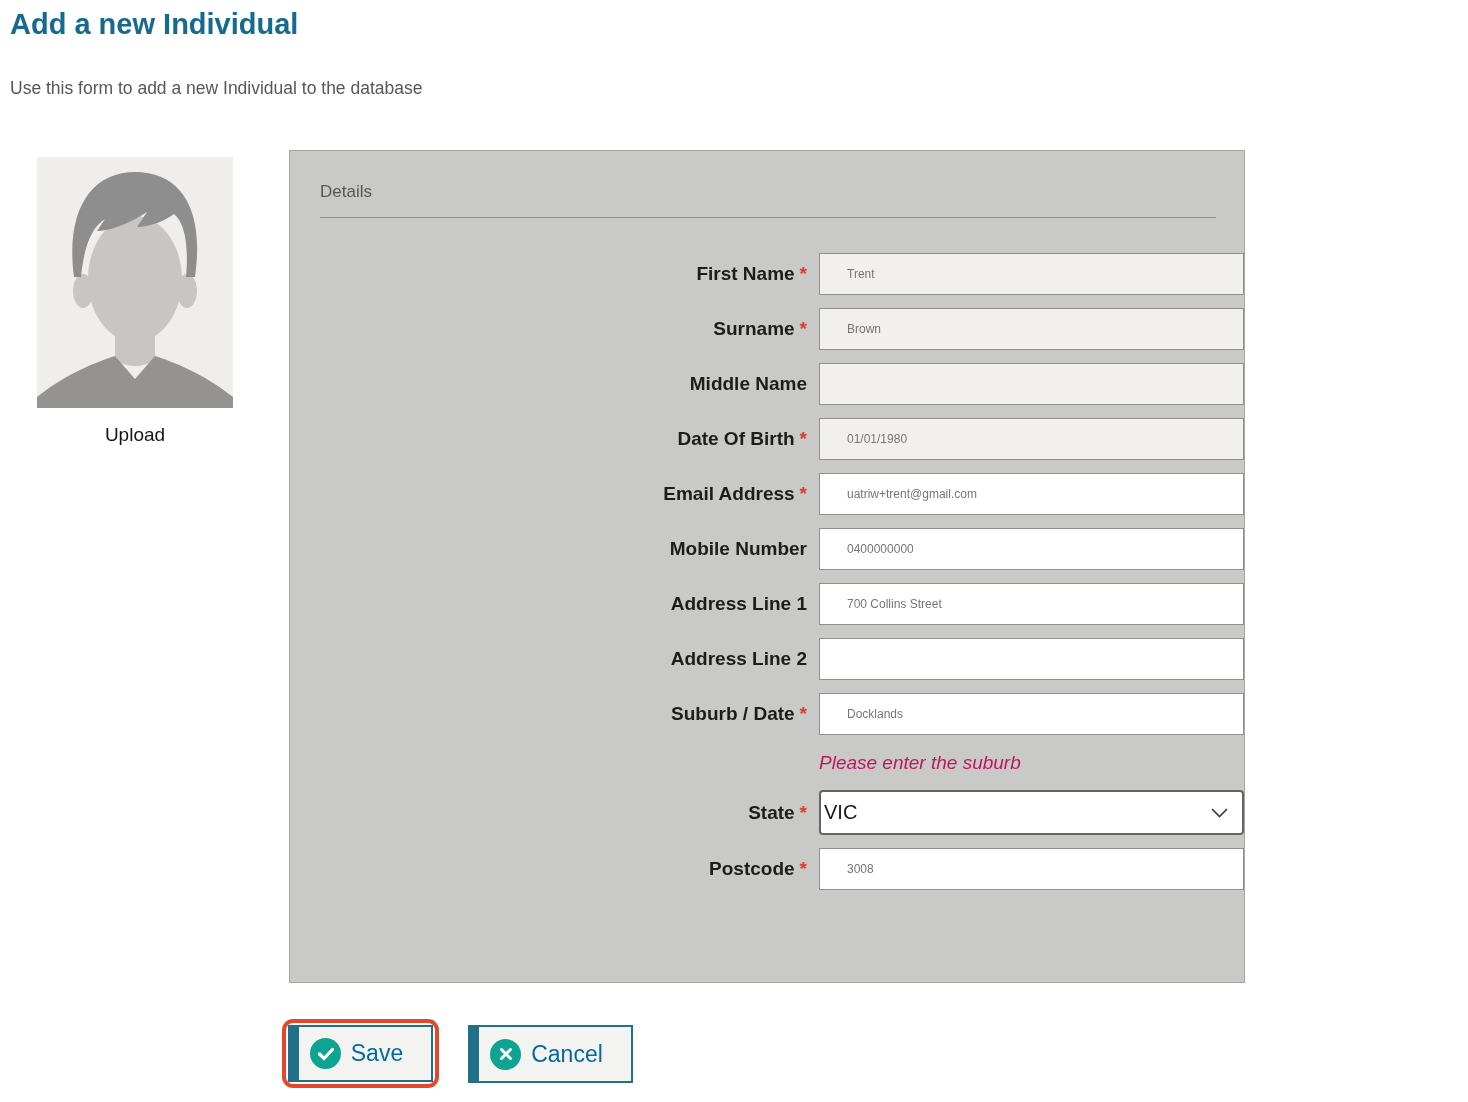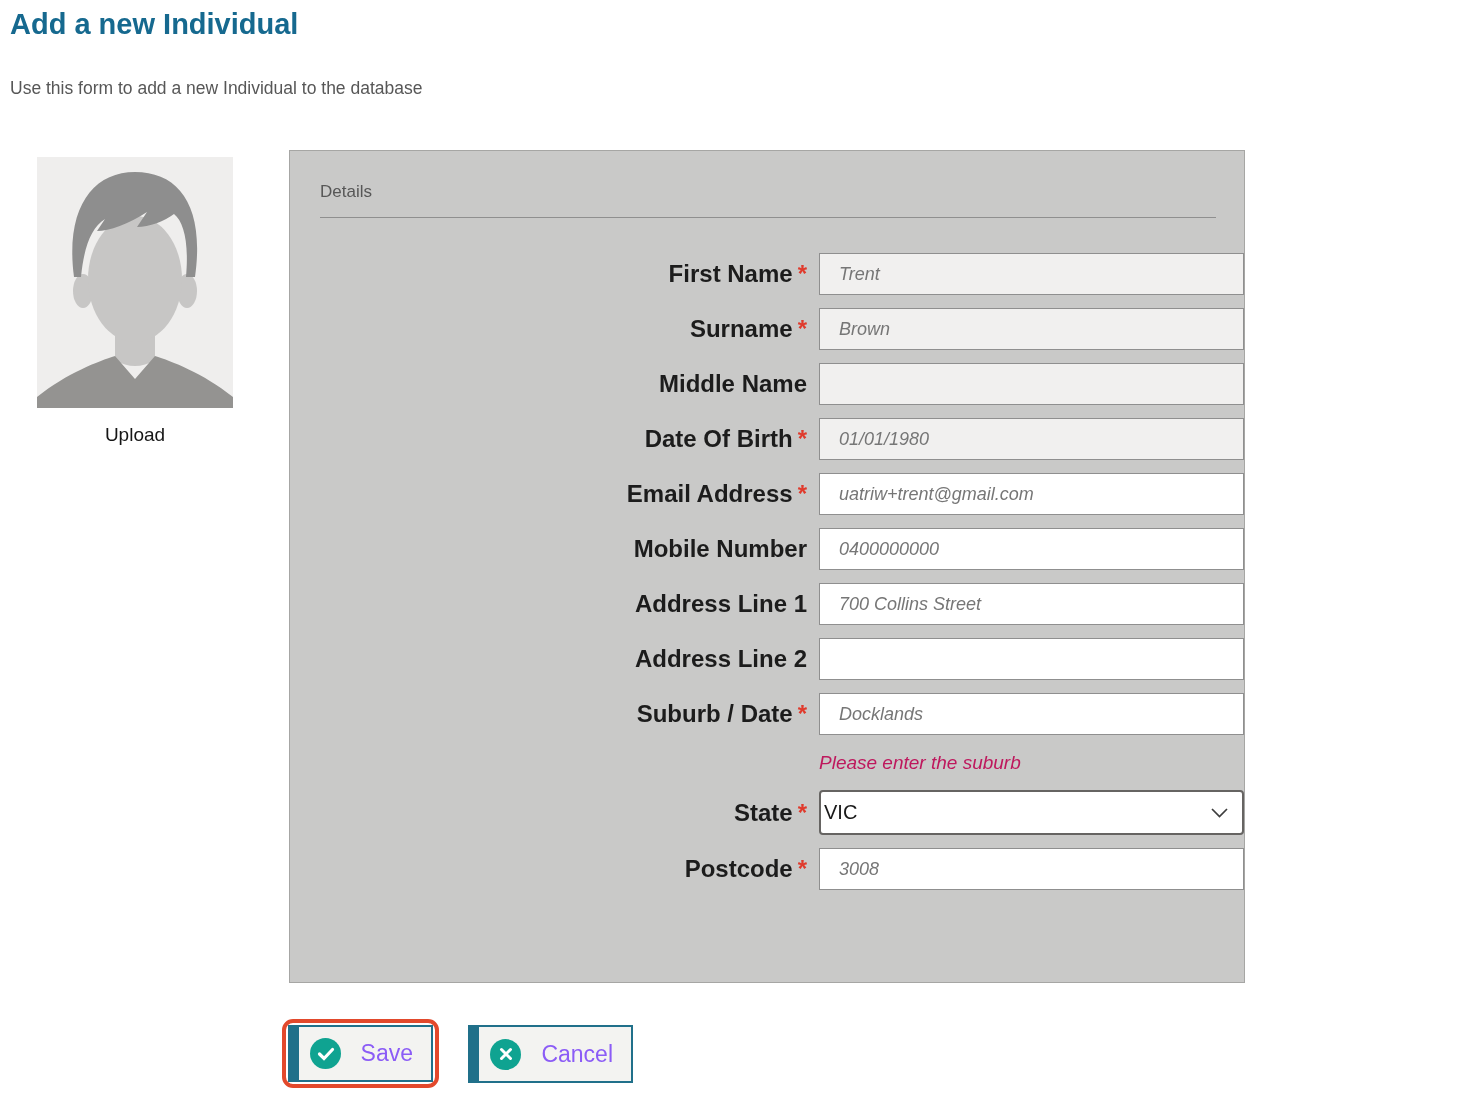--- a/index.html
+++ b/index.html
@@ -11,42 +11,42 @@
 
   .avatar-box { position:absolute; left:37px; top:157px; width:196px; height:251px; }
   .upload { position:absolute; left:37px; top:424px; width:196px; text-align:center; font-size:19px; color:#161616; cursor:pointer; }
 
   .panel { position:absolute; left:289px; top:150px; width:956px; height:833px;
            background:#c9c9c8; border:1px solid #a6a6a4; box-sizing:border-box; }
   .legend { margin:31px 30px 0 30px; font-size:17px; color:#575757; }
   .divider { margin:15px 28px 0 30px; border:none; border-top:1px solid #8f8f8f; height:0; }
   .rows { margin-top:35px; }
   .row { display:flex; align-items:center; margin-bottom:13px; min-height:42px; }
-  .lbl { flex:0 0 517px; text-align:right; font-size:24px; font-weight:bold; color:#1c1c1c; white-space:nowrap; }
+  .lbl { flex:0 0 517px; text-align:right; font-size:19px; font-weight:bold; color:#1c1c1c; white-space:nowrap; }
   .req { color:#e03a2c; margin-left:5px; font-weight:bold; }
   .ctrl { width:499px; margin-left:12px; }
   .input { display:block; width:100%; height:42px; box-sizing:border-box; border:1px solid #8f8f8f;
-           background:#ffffff; font-family:inherit; font-size:18px; color:#767676; padding:0 19px; outline:none;font-style:italic; }
+           background:#ffffff; font-family:inherit; font-size:12px; color:#767676; padding:0 27px; outline:none; }
   .input.dim { background:#f1f0ef; }
   .select { height:45px; box-sizing:border-box; border:2px solid #666462; border-radius:4px; background:#fff;
             display:flex; align-items:center; justify-content:space-between; padding:0 14px 0 3px;
             font-size:20px; color:#191919; cursor:pointer; }
   .helper-row { display:flex; margin:16px 0; min-height:23px; align-items:center; }
   .helper-spacer { flex:0 0 529px; }
   .helper { font-style:italic; font-size:19px; color:#be185d; }
 
   .annotation-ring { position:absolute; left:282px; top:1019px; border:4px solid #e2492c;
                      border-radius:11px; padding:2px; }
   .btn { display:flex; align-items:center; background:#f3f3f1; border:2px solid #20708a;
          border-left-width:11px; box-sizing:border-box; cursor:pointer; }
   .btn-save { width:145px; height:57px; }
   .btn-cancel { position:absolute; left:468px; top:1025px; width:165px; height:58px; }
   .circle { width:31px; height:31px; border-radius:50%; background:#0fa391; display:flex;
             align-items:center; justify-content:center; margin-left:11px; flex:none; }
-  .btn-label { flex:1; text-align:right; font-size:23px; color:#8b5cf6; padding-right:18px; }
+  .btn-label { flex:1; text-align:center; font-size:23px; color:#0369a1; padding-right:18px; }
 </style>
 </head>
 <body>
 
 <div class="page">
 
   <div class="title">Add a new Individual</div>
   <div class="subtitle">Use this form to add a new Individual to the database</div>
 
   <div class="avatar-box">

